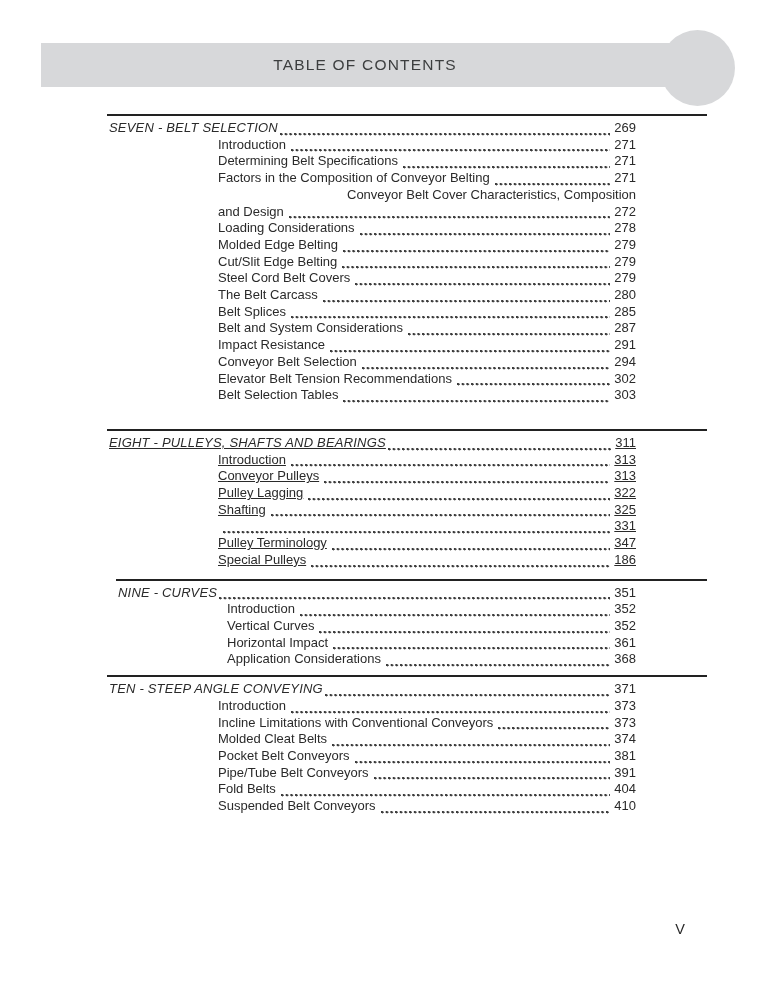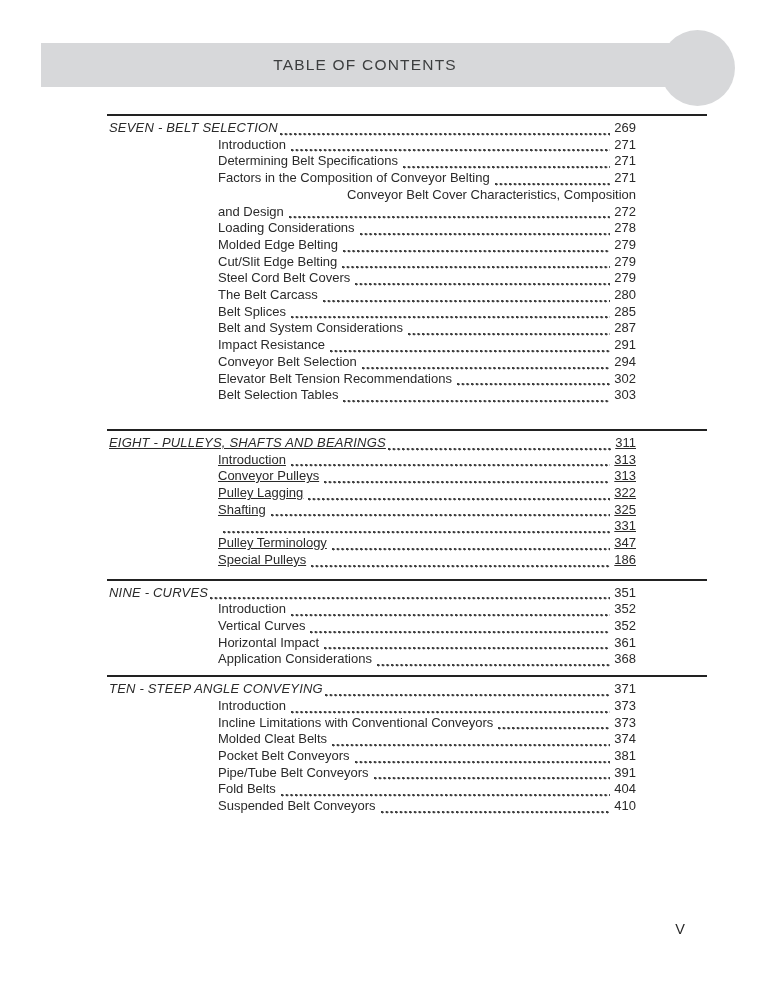--- a/index.html
+++ b/index.html
@@ -51,21 +51,21 @@
     top: 114px;
     width: 600px;
     color: #2a2a2a;
   }
   .toc-section {
     border-top: 2.4px solid #222222;
     padding-top: 4px;
   }
   .toc-section.gap-large { margin-bottom: 25px; }
   .toc-section.gap-med   { margin-bottom: 10px; text-decoration: underline; }
-  .toc-section.gap-small { margin-bottom: 7px; }
+  .toc-section.gap-small { margin-bottom: 7px; margin-left: 9px; }
 
   .toc-row {
     display: flex;
     align-items: baseline;
     font-size: 13px;
     line-height: 16.7px;
     padding-right: 71px;
   }
   .toc-row.head .label {
     font-style: italic;

